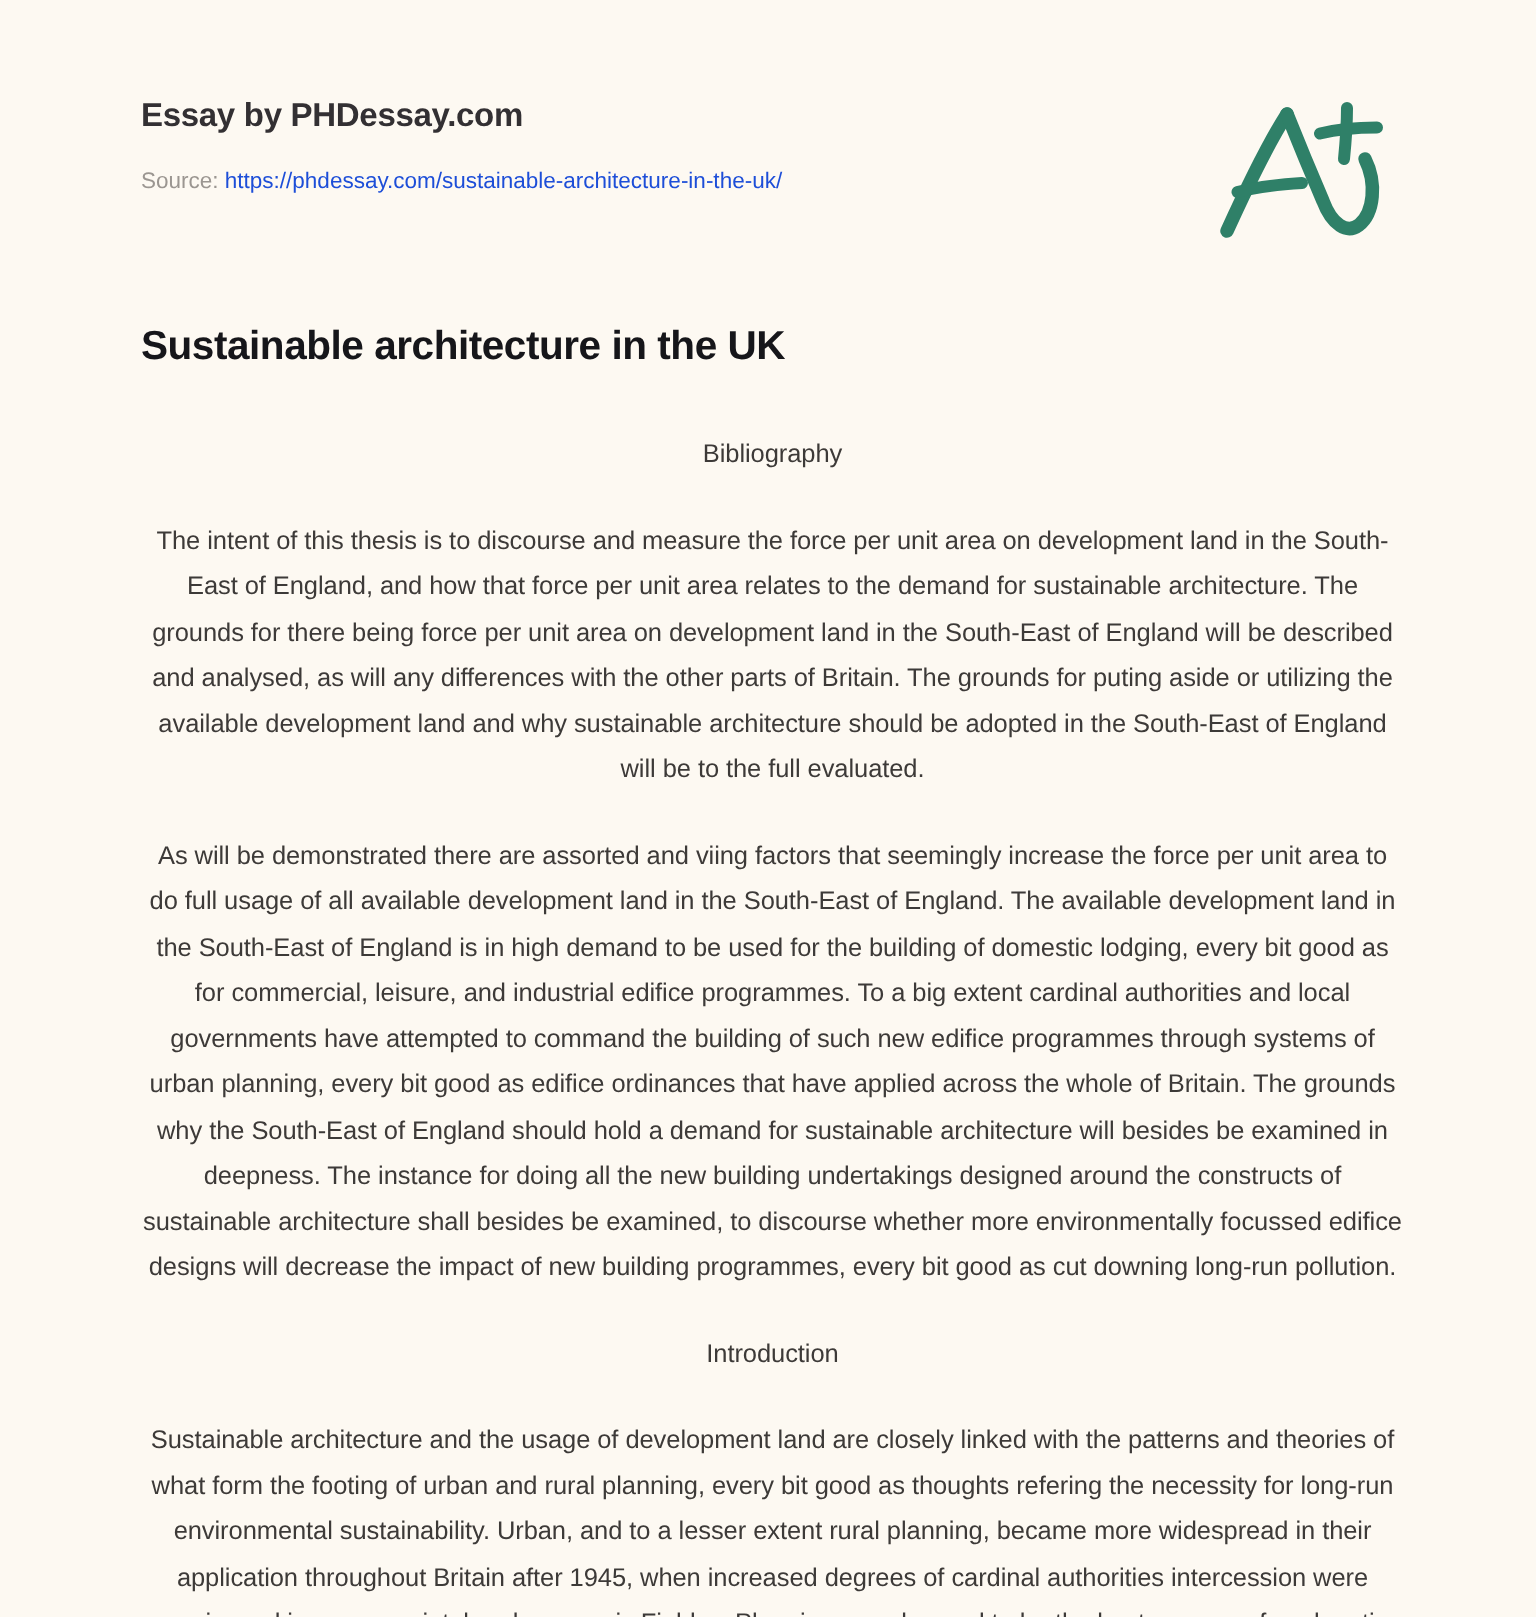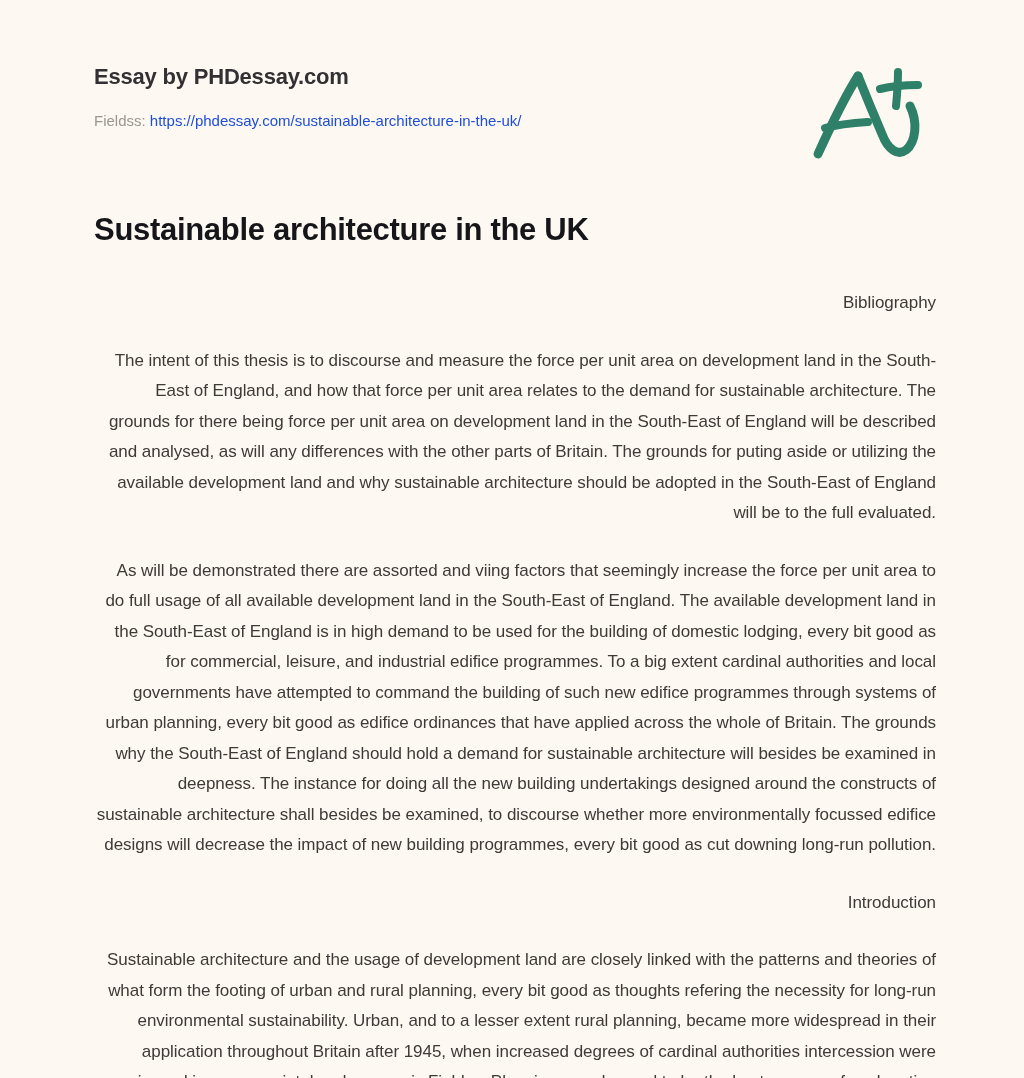--- a/index.html
+++ b/index.html
@@ -85,37 +85,37 @@
   
   .article {
     position: absolute;
     left: 94px;
     top: 210px;
     width: 842px;
   }
 
   .doc-title {
     margin: 0;
-    font-size: 31px;
+    font-size: 27px;
     line-height: 40px;
     font-weight: bold;
     color: #16161a;
     letter-spacing: -0.3px;
   }
 
   .body-block {
     margin-top: 38px;
   }
 
   .para {
     margin: 0 0 27px 0;
     font-size: 17px;
     line-height: 30.5px;
     color: #3d3a38;
-    text-align: right;
+    text-align: center;
     letter-spacing: -0.05px;
   }
 
   .para.heading-para {
     margin-bottom: 27px;
   }
 
   .para:last-child {
     margin-bottom: 0;
   }
@@ -124,21 +124,21 @@
 <body>
 
 <div class="page">
 
   <div class="header">
 
     <div class="brand-block">
       <div class="brand-title">Essay by PHDessay.com</div>
 
       <div class="source-line">
-        <span class="source-label">Fieldss:</span>
+        <span class="source-label">Source:</span>
         <a class="source-url" href="#">https://phdessay.com/sustainable-architecture-in-the-uk/</a>
       </div>
     </div>
 
     <div class="logo">
       <svg viewBox="0 0 130 100" xmlns="http://www.w3.org/2000/svg">
         <g fill="none" stroke="#2f8068" stroke-linecap="round" stroke-linejoin="round">
 
           <path d="M12 92 C 22 70, 38 36, 52 14" stroke-width="9"></path>
 

